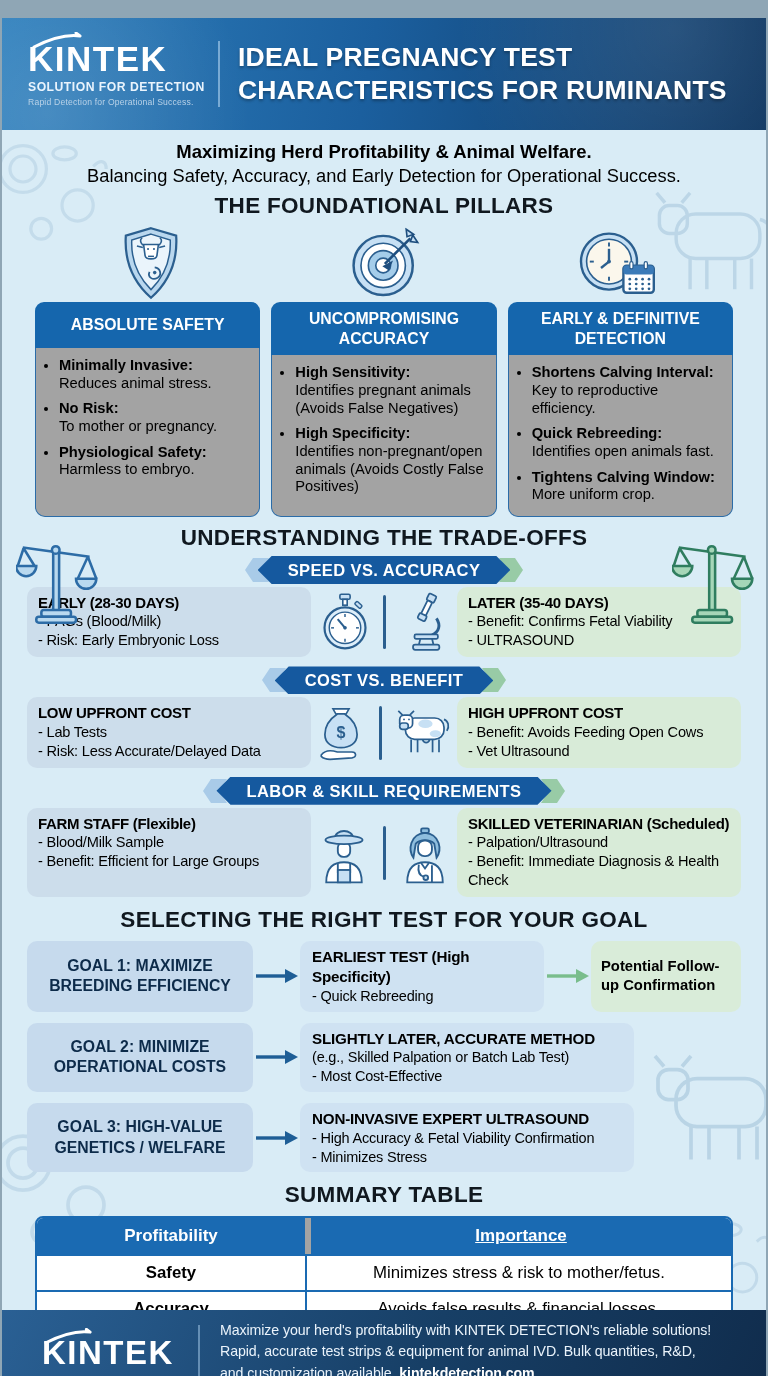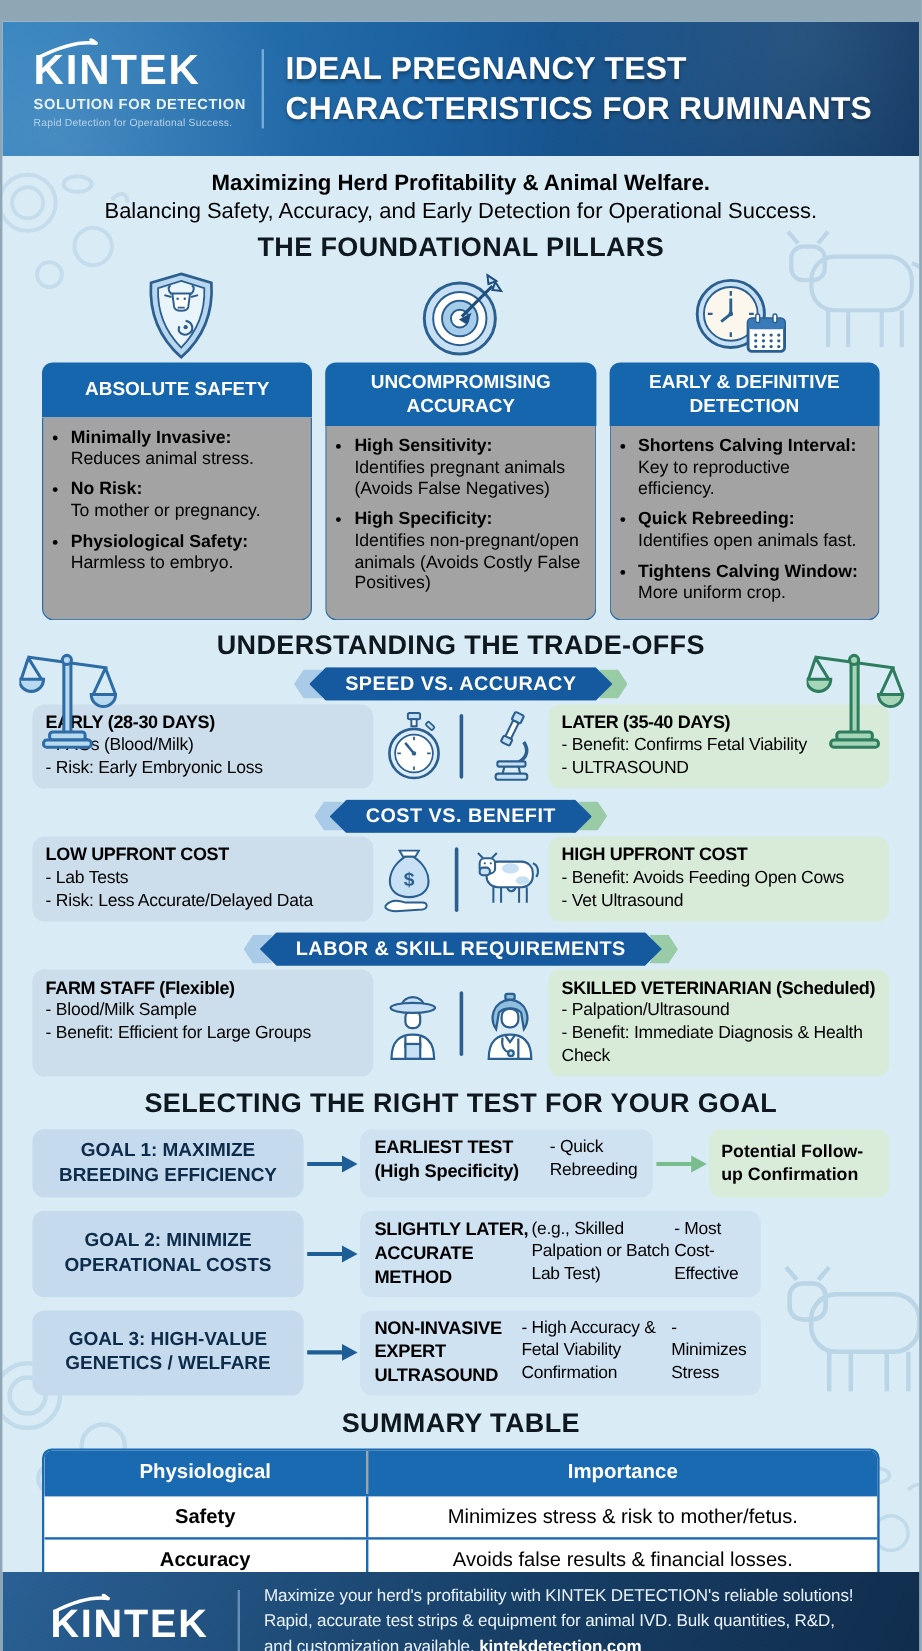--- a/index.html
+++ b/index.html
@@ -72,35 +72,35 @@
   
   .goals { position:relative; z-index:1; }
   .goals .section-title { margin:10px 0 8px; }
   .goal-row { display:flex; align-items:stretch; margin:0 25px 11px; }
   .g-goal {
     width:226px; flex:0 0 auto; background:#c6daed; border-radius:10px; padding:8px 10px;
     box-sizing:border-box; display:flex; align-items:center; justify-content:center;
     text-align:center; font-weight:800; color:#0d2b4a; font-size:15.8px; line-height:1.3;
   }
   .g-arrow { width:47px; flex:0 0 auto; display:flex; align-items:center; justify-content:center; }
-  .g-method { background:#cfe2f2; border-radius:10px; padding:6px 12px; box-sizing:border-box; display:flex; justify-content:center; }
+  .g-method { background:#cfe2f2; border-radius:10px; padding:6px 12px; box-sizing:border-box; display:flex; flex-direction:column; justify-content:center; }
   .g-method.w1 { width:248px; } .g-method.w2 { width:334px; }
   .m-head { font-size:15.2px; line-height:1.3; letter-spacing:-.2px; }
   .m-line { font-size:14.5px; line-height:1.3; letter-spacing:-.2px; }
   .g-follow {
     width:150px; flex:0 0 auto; background:#d9ecd9; border-radius:10px; padding:6px 10px;
     box-sizing:border-box; display:flex; align-items:center; font-size:14.8px; font-weight:600; line-height:1.3;
   }
   
   .summary { position:relative; z-index:1; }
   .summary .section-title { margin:10px 0 8px; }
   .sum-table { margin:0 33px; border:2.5px solid #1a6ab2; border-radius:8px; overflow:hidden; background:#fff; }
   .sum-head { display:grid; grid-template-columns:268px 1fr; background:#1a6ab2; color:#fff; }
   .sum-head > div { text-align:center; font-weight:bold; font-size:17px; padding:8px 4px; }
-  .sum-head > div + div { border-left:2px solid #a3a3a3; }
+  .sum-head > div + div { border-left:6px solid #a3a3a3;text-decoration:underline; }
   .sum-row { display:grid; grid-template-columns:268px 1fr; border-top:2px solid #1a6ab2; background:#fff; }
   .sum-row > div { text-align:center; font-size:16.8px; padding:7px 6px; }
   .sum-row > div + div { border-left:2px solid #1a6ab2; }
   .sum-char { font-weight:bold; }
   
   .footer {
     position:absolute; left:0; bottom:0; width:768px; height:84px; z-index:2;
     display:flex; align-items:center;
     background:linear-gradient(115deg,#2a6094 0%, #173f66 55%, #102c4c 100%);
   }
@@ -570,21 +570,21 @@
         <div class="m-line">- High Accuracy &amp; Fetal Viability Confirmation</div>
         <div class="m-line">- Minimizes Stress</div>
       </div>
     </div>
   </div>
 
   <div class="summary">
     <div class="section-title">SUMMARY TABLE</div>
     <div class="sum-table">
       <div class="sum-head">
-        <div>Physiological</div>
+        <div>Profitability</div>
         <div>Importance</div>
       </div>
       <div class="sum-row">
         <div class="sum-char">Safety</div>
         <div>Minimizes stress &amp; risk to mother/fetus.</div>
       </div>
       <div class="sum-row">
         <div class="sum-char">Accuracy</div>
         <div>Avoids false results &amp; financial losses.</div>
       </div>

